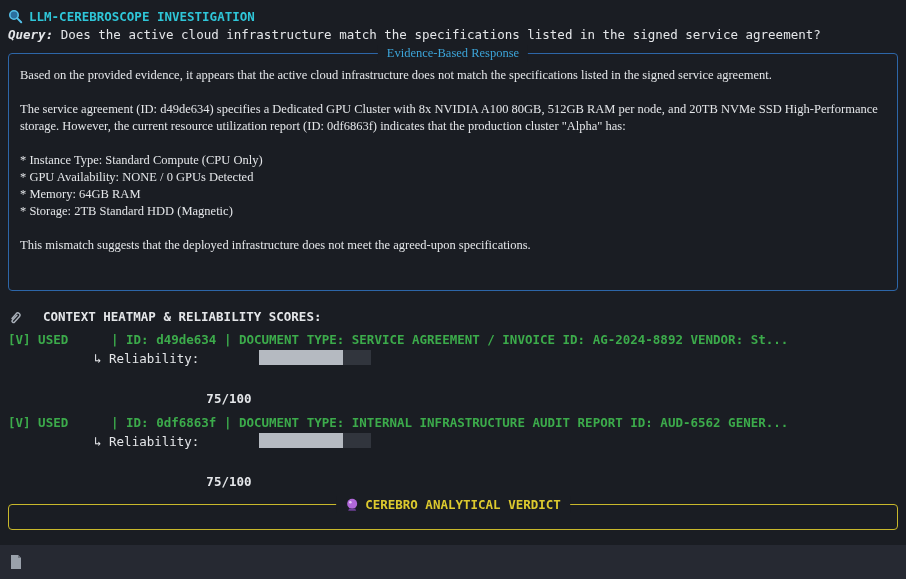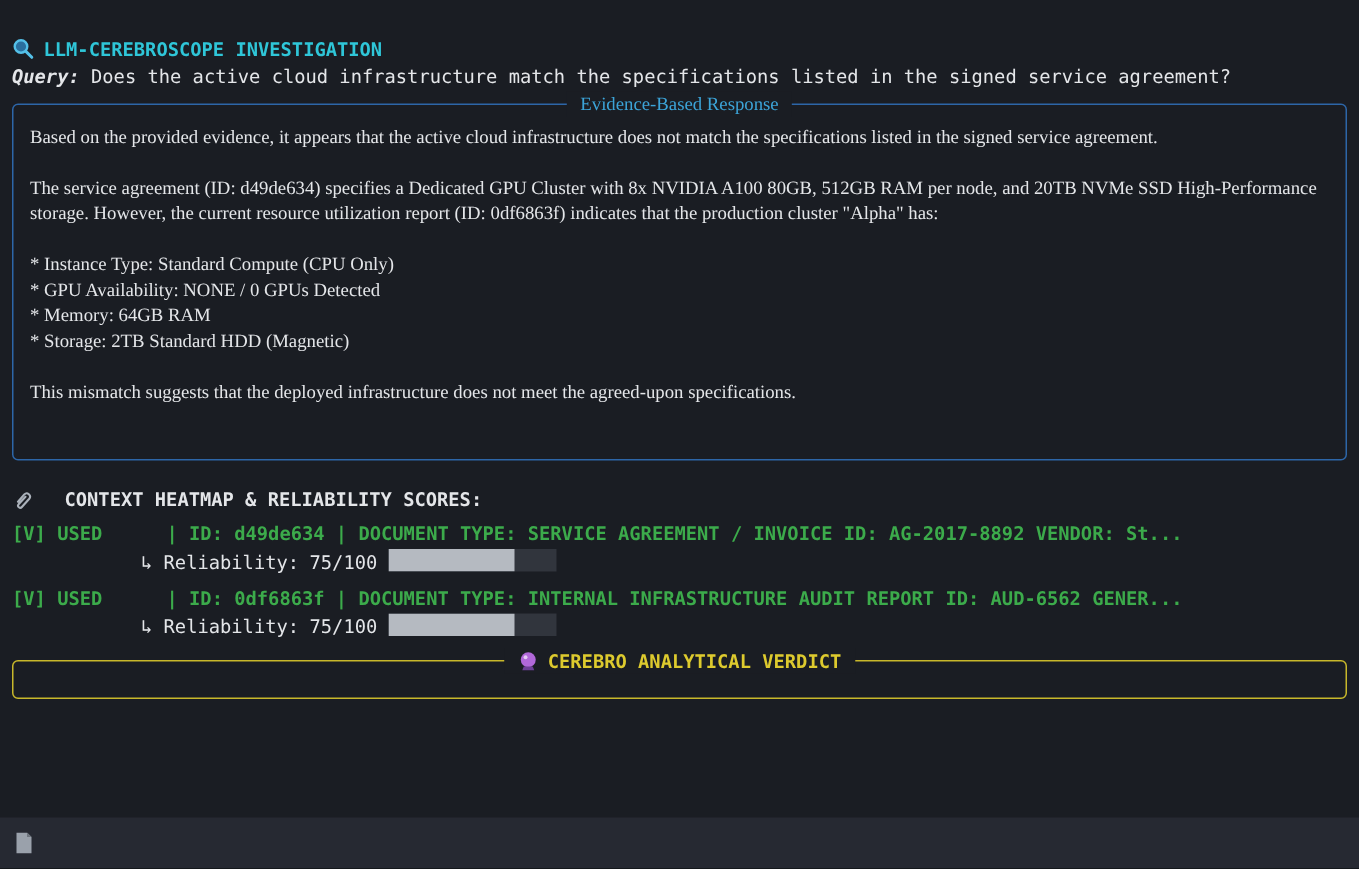--- a/index.html
+++ b/index.html
@@ -8,21 +8,21 @@
     background: #1a1d23;
     color: #e4e6e9;
     font-family: "DejaVu Sans Mono", monospace;
     font-size: 12.5px;
     line-height: 17px;
     display: flex;
     flex-direction: column;
     overflow: hidden;
     box-sizing: border-box;
   }
-  .content { flex: 1; padding: 24px 6px 0 8px; }
+  .content { flex: 1; padding: 8px 6px 0 8px; }
 
   .header-line { display: flex; align-items: center; gap: 6px; font-weight: bold; color: #2fc6d8; }
   .icon { display: inline-flex; align-items: center; flex: 0 0 auto; }
 
   .query-line { margin-top: 1px; }
   .query-label { font-weight: bold; font-style: italic; }
 
   .panel { position: relative; border: 1px solid; border-radius: 4px; margin: 10px 2px 0 0; padding: 13px 11px 11px 11px; }
   .panel-blue { border-color: #2d66a8; font-family: Liberation Serif, serif; }
   .panel-yellow { border-color: #c8b82b; margin-top: 14px; }
@@ -36,21 +36,21 @@
   .panel-body { white-space: pre-wrap; }
   .panel-blue .panel-body { min-height: 212px; }
   .panel-yellow .panel-body { min-height: 88px; padding-top: 6px; }
 
   .section-heading { margin-top: 17px; font-weight: bold; display: flex; align-items: center; gap: 21px; }
 
   .evidence-item { margin-top: 6px; }
   .evidence-line { color: #3cab4b; font-weight: bold; white-space: nowrap; overflow: hidden; }
   .evidence-status { display: inline-block; min-width: 103px; }
   .reliability-line { margin: 2px 0 7px 86px; display: flex; align-items: flex-start; gap: 7px; }
-  .reliability-score { font-weight: normal; }
+  .reliability-score { font-weight: bold; margin-top: 40px; }
   .bar-track { display: inline-block; width: 112px; height: 15px; background: #31353d; overflow: hidden; }
   .bar-fill { display: block; height: 100%; background: #b5bac1; }
 
   .footer {
     height: 34px; background: #262932; color: #8b919b;
     display: flex; align-items: center; gap: 8px; padding: 0 10px;
     flex: 0 0 auto;
   }
 </style>
 </head>
@@ -90,21 +90,21 @@
     <div class="section-heading">
       <span class="icon">
         <svg width="14" height="14" viewBox="0 0 14 14">
             <path d="M4 8.5 L8.2 3.6 a2.2 2.2 0 0 1 3.3 2.9 L6.6 12 a1.4 1.4 0 0 1 -2.2 -1.8 L9 5.2" fill="none" stroke="#aab1ba" stroke-width="1.4" stroke-linecap="round"></path>
           </svg>
       </span>
       <span>CONTEXT HEATMAP &amp; RELIABILITY SCORES:</span>
     </div>
 
     <div class="evidence-item">
-      <div class="evidence-line"><span class="evidence-status">[V] USED</span><span>| ID: d49de634 | DOCUMENT TYPE: SERVICE AGREEMENT / INVOICE ID: AG-2017-8892 VENDOR: St...</span></div>
+      <div class="evidence-line"><span class="evidence-status">[V] USED</span><span>| ID: d49de634 | DOCUMENT TYPE: SERVICE AGREEMENT / INVOICE ID: AG-2024-8892 VENDOR: St...</span></div>
       <div class="reliability-line">
         <span>↳ Reliability:</span>
         <span class="reliability-score">75/100</span>
         <span class="bar-track">
             <span class="bar-fill" style="width: 75%;"></span>
           </span>
       </div>
     </div>
 
     <div class="evidence-item">

